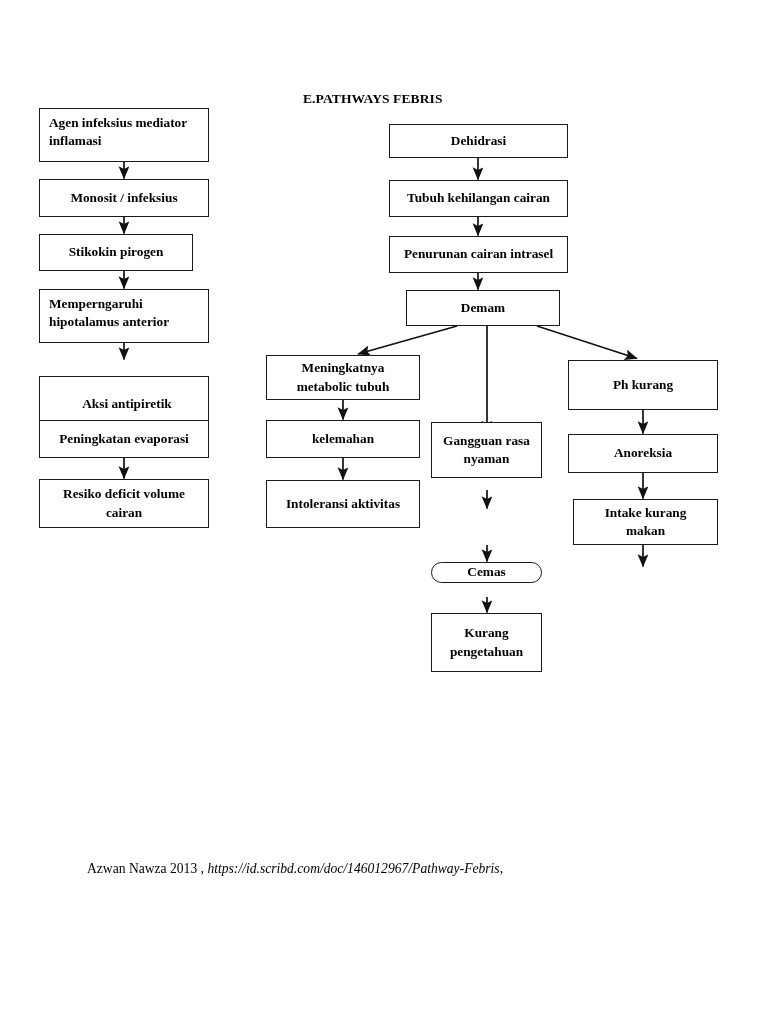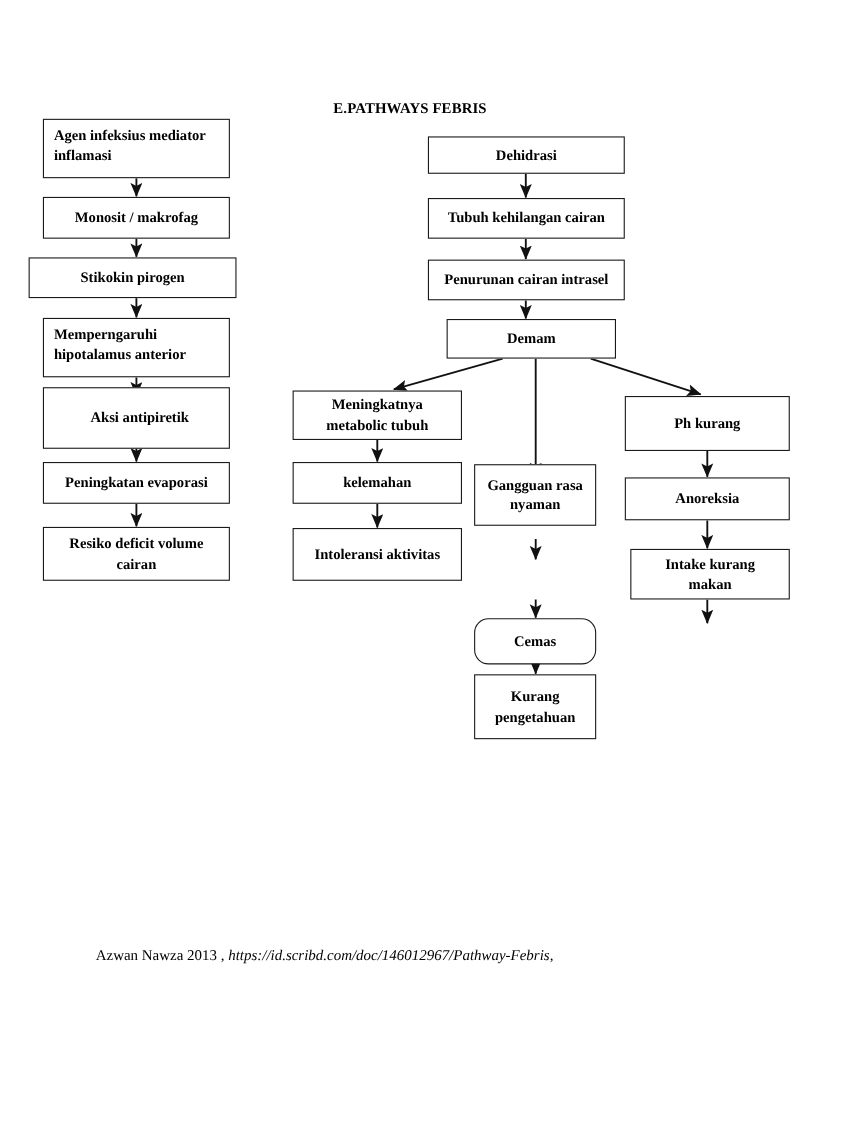--- a/index.html
+++ b/index.html
@@ -127,33 +127,33 @@
   </svg>
 
   <div class="doc-title">E.PATHWAYS FEBRIS</div>
 
   <div class="node topleft" style="left:39px; top:108px; width:170px; height:54px;">
     <span class="txt">Agen infeksius mediator
 inflamasi</span>
   </div>
 
   <div class="node center" style="left:39px; top:179px; width:170px; height:38px;">
-    <span class="txt">Monosit / makrofag</span>
-  </div>
-
-  <div class="node center" style="left:26px; top:234px; width:189px; height:37px;">
+    <span class="txt">Monosit / infeksius</span>
+  </div>
+
+  <div class="node center" style="left:39px; top:234px; width:154px; height:37px;">
     <span class="txt">Stikokin pirogen</span>
   </div>
 
   <div class="node topleft" style="left:39px; top:289px; width:170px; height:54px;">
     <span class="txt">Memperngaruhi
 hipotalamus anterior</span>
   </div>
 
-  <div class="node center" style="left:39px; top:352px; width:170px; height:56px;padding-left:12px;">
+  <div class="node center" style="left:39px; top:376px; width:170px; height:56px;padding-left:12px;">
     <span class="txt">Aksi antipiretik</span>
   </div>
 
   <div class="node center" style="left:39px; top:420px; width:170px; height:38px;">
     <span class="txt">Peningkatan evaporasi</span>
   </div>
 
   <div class="node center bold" style="left:39px; top:479px; width:170px; height:49px;">
     <span class="txt">Resiko deficit volume
 cairan</span>
@@ -187,21 +187,21 @@
   <div class="node center bold" style="left:266px; top:480px; width:154px; height:48px;">
     <span class="txt">Intoleransi aktivitas</span>
   </div>
 
   <div class="node center" style="left:431px; top:422px; width:111px; height:56px;">
     <span class="txt">Gangguan rasa
 nyaman</span>
   </div>
 
 
-  <div class="node center" style="left:431px; top:562px; width:111px; height:42px;border-radius:13px;">
+  <div class="node center" style="left:431px; top:562px; width:111px; height:21px;border-radius:13px;">
     <span class="txt">Cemas</span>
   </div>
 
   <div class="node center" style="left:431px; top:613px; width:111px; height:59px;">
     <span class="txt">Kurang
 pengetahuan</span>
   </div>
 
   <div class="node center" style="left:568px; top:360px; width:150px; height:50px;">
     <span class="txt">Ph kurang</span>

